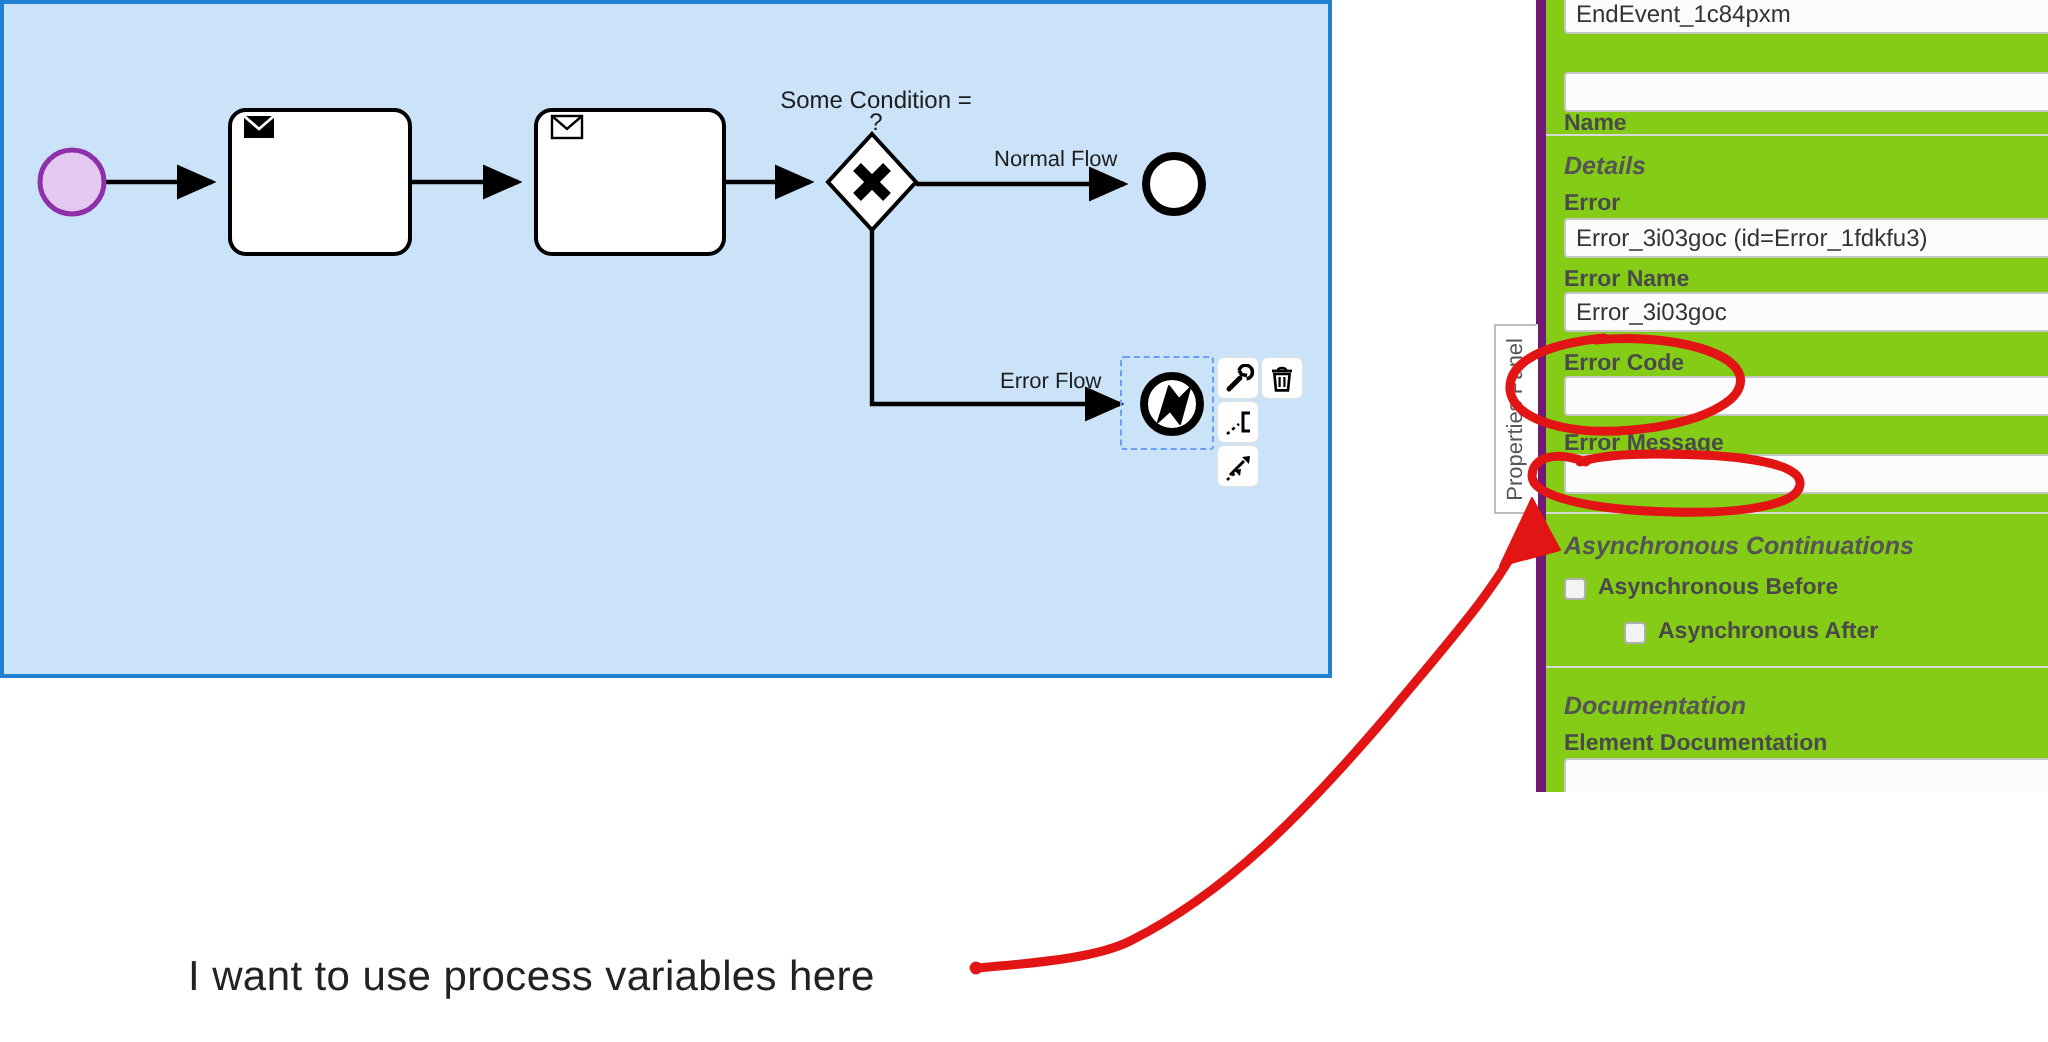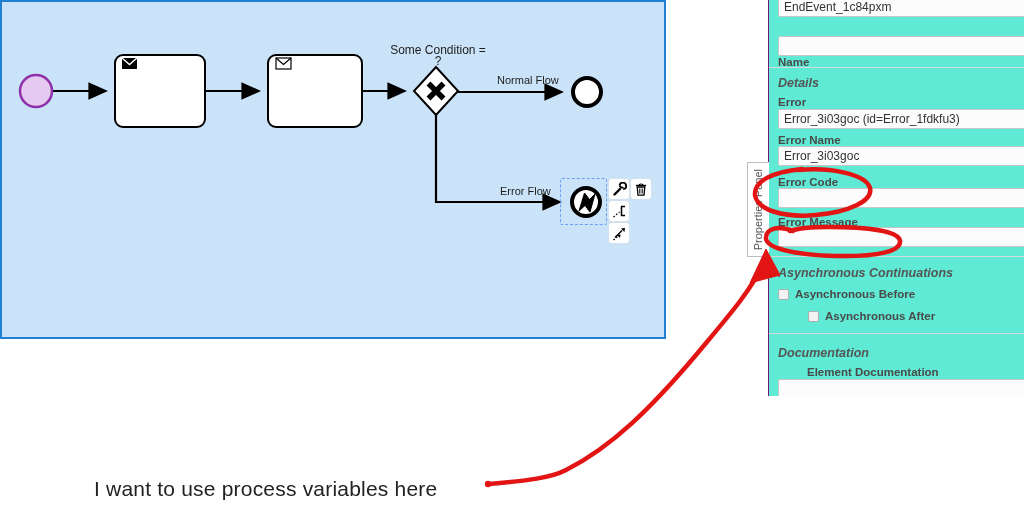--- a/index.html
+++ b/index.html
@@ -14,21 +14,21 @@
   .cond-label { position:absolute; width:100px; text-align:center; font-size:12px; color:#1c1c1c; }
 
   #selection-box { position:absolute; left:558px; top:176px; width:47px; height:47px;
                    border:1.5px dashed #6b9ef8; border-radius:2px; }
   .ctx-btn { position:absolute; width:20px; height:20px; background:#fff; border-radius:3px;
              display:flex; align-items:center; justify-content:center; cursor:pointer;
              box-shadow:0 0 0 0.5px #e0e0e0; }
 
   
   #panel { position:absolute; left:768px; top:0; width:256px; height:396px;
-           background:#5eead4; border-left:1px solid #701a75; overflow:hidden;text-decoration:underline; }
+           background:#84cc16; border-left:5px solid #701a75; overflow:hidden;text-decoration:underline; }
   #panel .lbl { position:absolute; left:9px; font-size:11.5px; font-weight:600; color:#4a4a4a; white-space:nowrap; }
   #panel .hd  { position:absolute; left:9px; font-size:12.5px; font-weight:bold; font-style:italic; color:#555; white-space:nowrap; }
   #panel input[type=text], #panel textarea {
            position:absolute; left:9px; width:282px; height:20px;
            border:1px solid #c6c6c6; border-radius:2px; background:#fcfcfc;
            font-family:"Liberation Sans", sans-serif; font-size:12px; color:#333;
            padding:0 5px; outline:none; }
   #panel .divider { position:absolute; left:0; width:100%; border-top:1px solid #d8d8d8; }
   .cbrow { position:absolute; left:9px; display:flex; align-items:center; gap:6px;text-align:right; }
   .cbbox { width:11px; height:11px; border:1px solid #afafaf; background:#f3f3f3; border-radius:2px; }
@@ -160,21 +160,21 @@
     <span class="cblbl">Asynchronous Before</span>
   </div>
   <div class="cbrow" style="top:310px;padding-left:30px;">
     <span class="cbbox"></span>
     <span class="cblbl">Asynchronous After</span>
   </div>
 
   <div class="divider" style="top:333px;"></div>
 
   <div class="hd" style="top:346px;">Documentation</div>
-  <div class="lbl" style="top:366px;margin-left:29px;">Element Documentation</div>
+  <div class="lbl" style="top:366px;">Element Documentation</div>
   <textarea style="top: 379px; height: 20px; resize: none;"></textarea>
 </div>
 
 <svg id="red-overlay" width="1024" height="521" viewBox="0 0 1024 521">
   <g fill="none" stroke="#e21414" stroke-width="4.5" stroke-linecap="round">
     <path d="M 798,170 C 830,167 866,174 870,188 C 873,201 849,212 816,215 C 784,218 757,210 755,195 C 754,181 772,172 802,169"></path>
     <path d="M 793,231 C 777,225 766,229 766,238 C 766,248 794,255 836,256 C 878,257 901,251 900,241 C 899,231 868,227 828,227 C 810,227 799,228 790,231"></path>
     <path d="M 489,484 C 525,481 551,478 566,470 C 612,447 652,407 696,355 C 726,319 750,292 762,266"></path>
   </g>
   <circle cx="488" cy="484" r="3.2" fill="#e21414"></circle>

